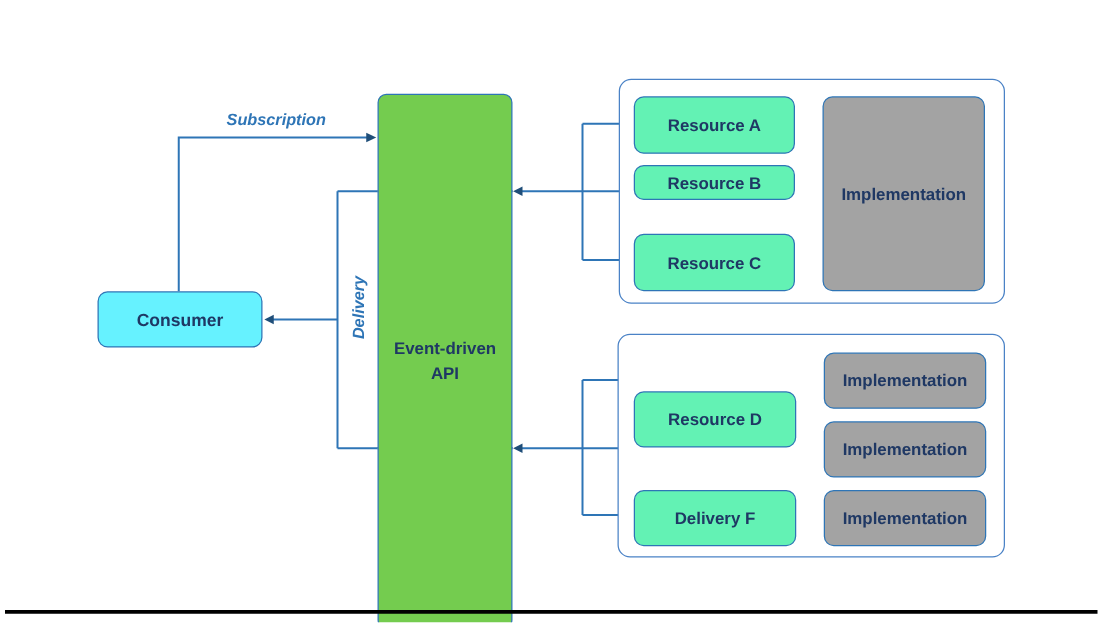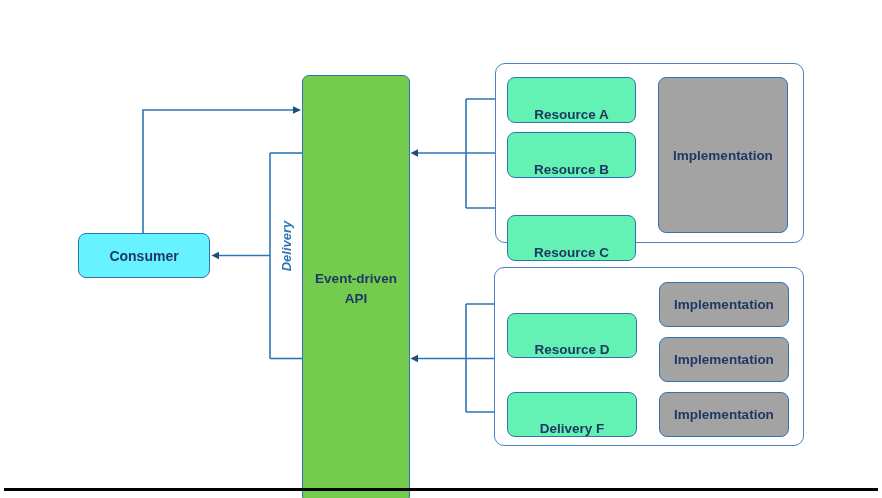--- a/index.html
+++ b/index.html
@@ -20,21 +20,21 @@
     border:1.5px solid #2E75B6;border-radius:7px;font-size:13.5px;
     flex-direction:column;line-height:20px;
   }
   .group{
     position:absolute;box-sizing:border-box;background:#ffffff;
     border:1.5px solid #4A82C6;border-radius:10px;
   }
   .group-top{left:495px;top:63px;width:309px;height:180px;}
   .group-bottom{left:494px;top:267px;width:310px;height:179px;}
   .resource{
-    background:#63F2B4;border:1.5px solid #2E75B6;border-radius:8px;font-size:13.5px;align-items:flex-end;
+    background:#63F2B4;border:1.5px solid #2E75B6;border-radius:8px;font-size:13.5px;
   }
   .impl{
     background:#a3a3a3;border:1.5px solid #2E75B6;border-radius:8px;font-size:13.5px;
   }
   .edge-label{
     position:absolute;color:#2E75B6;font-style:italic;font-weight:600;
     font-size:13px;text-align:center;white-space:nowrap;
   }
   .sub-label{left:161px;top:88px;width:120px;height:16px;line-height:16px;}
   .del-label{left:237px;top:238px;width:100px;height:16px;line-height:16px;transform:rotate(-90deg);}
@@ -72,30 +72,31 @@
 
   <div class="box consumer">
     <span>Consumer</span>
   </div>
 
   <div class="box api">
     <span>Event-driven</span>
     <span>API</span>
   </div>
 
+  <div class="edge-label sub-label">Subscription</div>
   <div class="edge-label del-label">Delivery</div>
 
   <div class="group group-top">
     <div class="box resource" style="left:11px;top:13px;width:129px;height:46px;">
       <span>Resource A</span>
     </div>
-    <div class="box resource" style="left:11px;top:68px;width:129px;height:46px;">
+    <div class="box resource" style="left:11px;top:68px;width:129px;height:28px;">
       <span>Resource B</span>
     </div>
-    <div class="box resource" style="left:11px;top:123px;width:129px;height:46px;margin-top:28px;">
+    <div class="box resource" style="left:11px;top:123px;width:129px;height:46px;">
       <span>Resource C</span>
     </div>
     <div class="box impl" style="left:162px;top:13px;width:130px;height:156px;">
       <span>Implementation</span>
     </div>
   </div>
 
   <div class="group group-bottom">
     <div class="box resource" style="left:12px;top:14px;width:130px;height:45px;margin-top:31px;">
       <span>Resource D</span>

